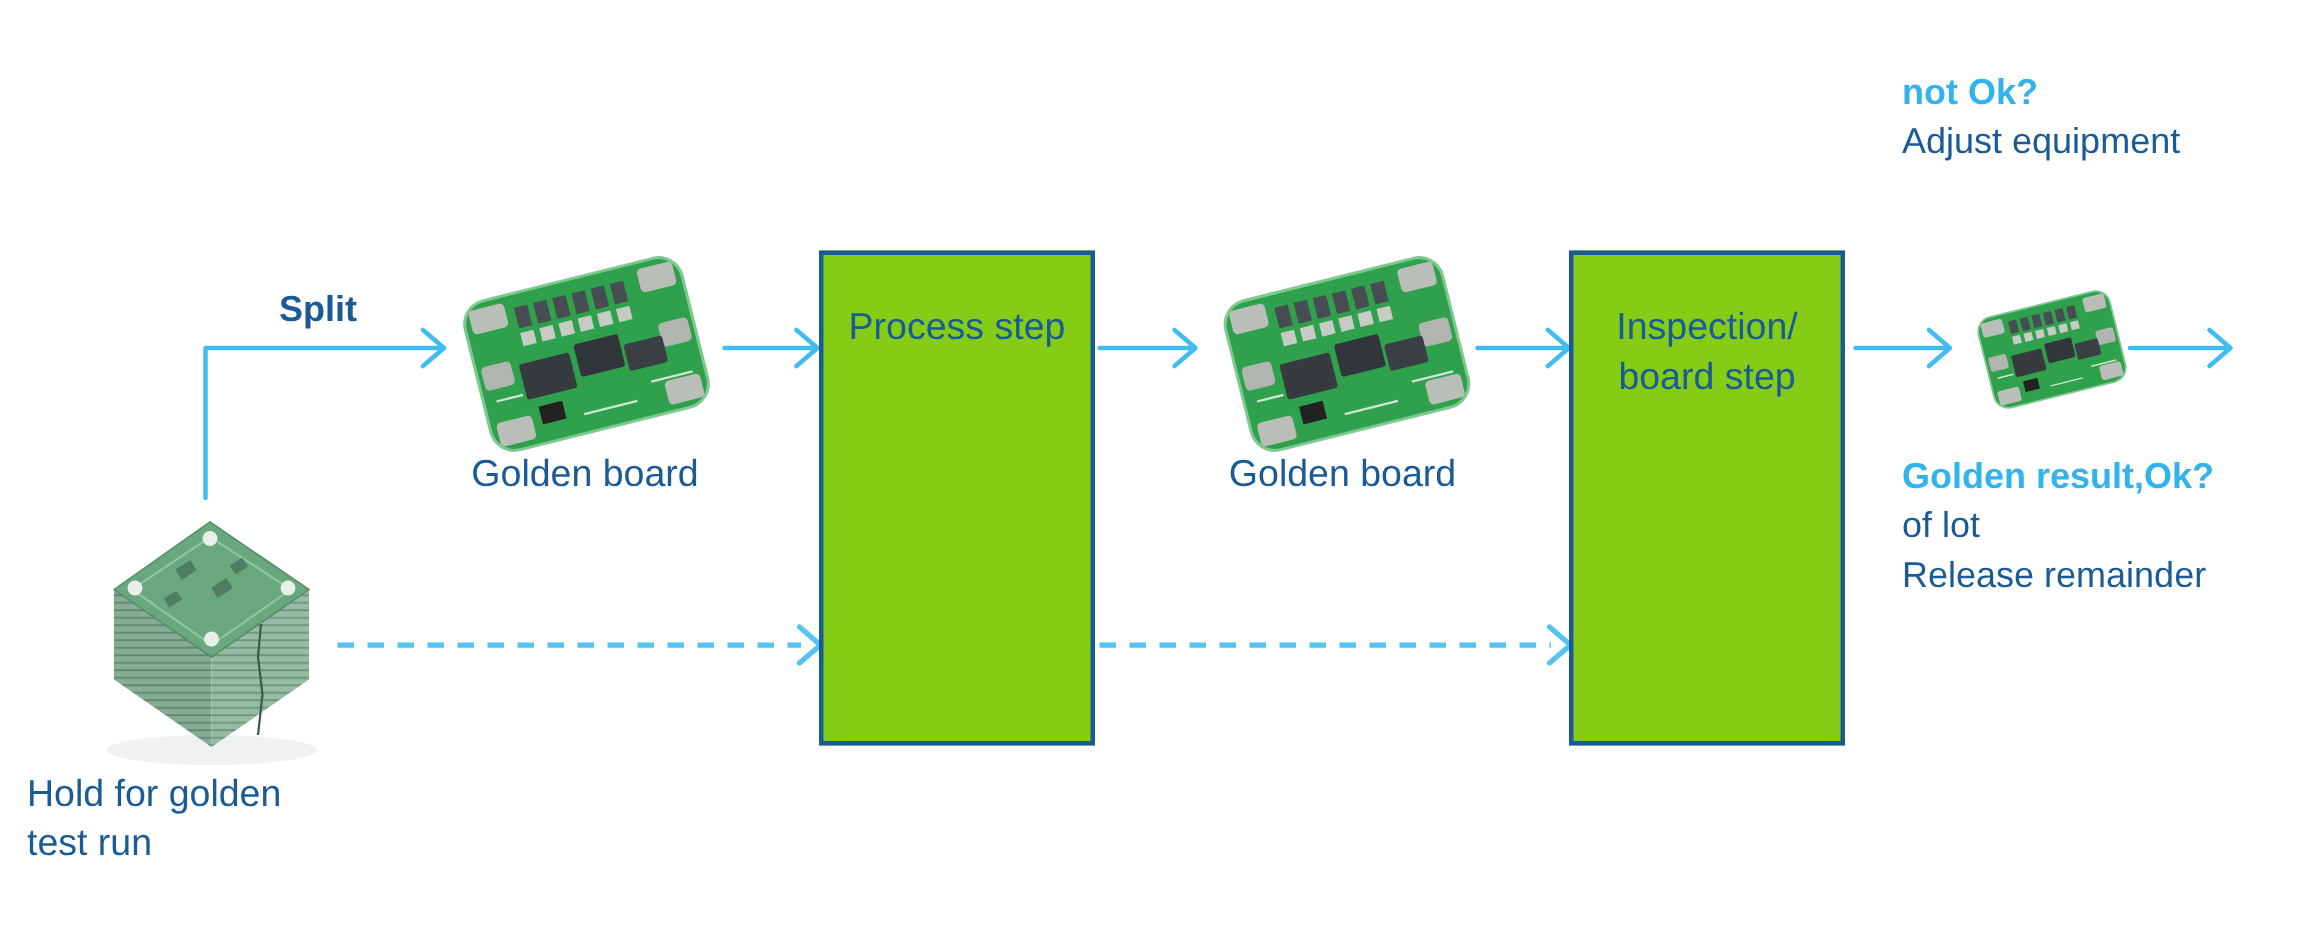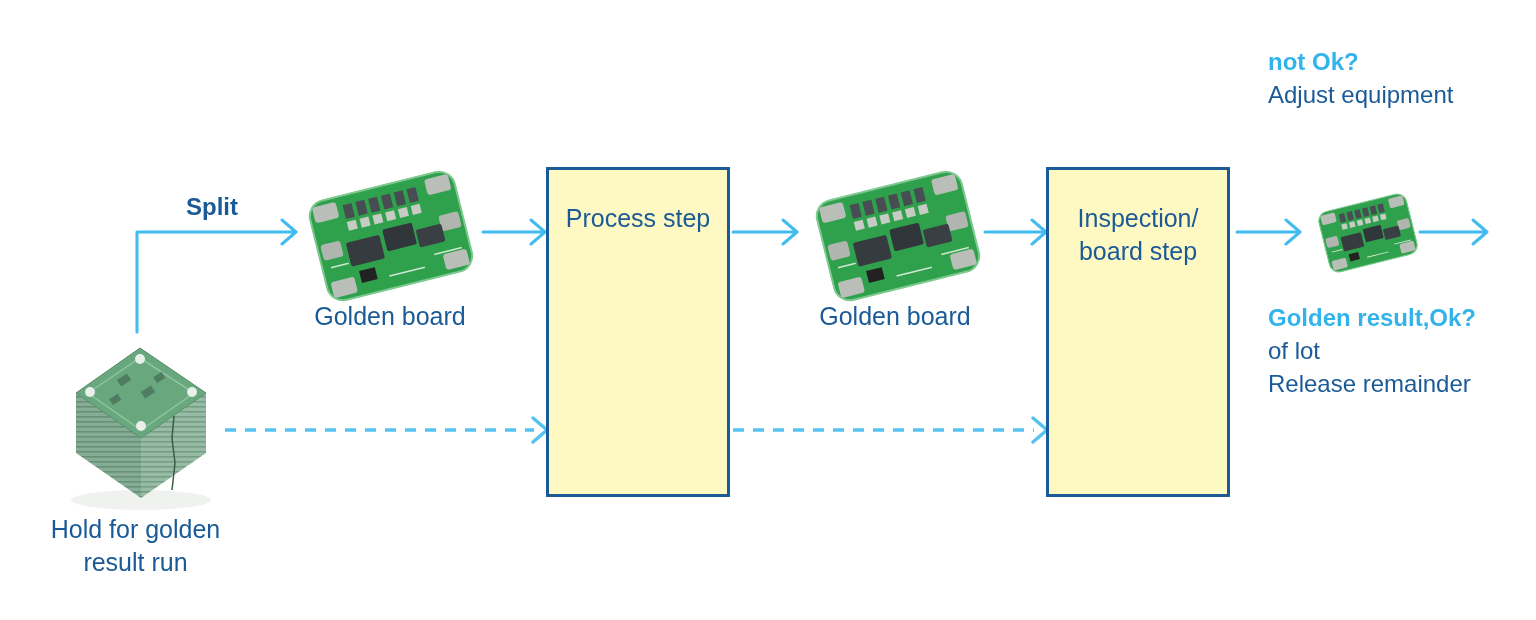--- a/index.html
+++ b/index.html
@@ -28,35 +28,35 @@
   .dash-line {
     fill: none; stroke: var(--dash-cyan); stroke-width: 3.5;
     stroke-linecap: butt; stroke-dasharray: 11 9;
   }
   .dash-head {
     fill: none; stroke: var(--dash-cyan); stroke-width: 3.5;
     stroke-linecap: round; stroke-linejoin: round;
   }
   .step-box {
     position: absolute; width: 184px; height: 330px;
-    border: 3px solid var(--dark-blue); background: #fef9c3;
+    border: 3px solid var(--dark-blue); background: #84cc16;
     z-index: 2;
     color: var(--dark-blue); font-size: 25px; line-height: 33px;
     text-align: center; padding-top: 32px;
   }
   .box-process { left: 546px; top: 167px; }
   .box-inspection { left: 1046px; top: 167px; }
   .diagram-label {
     position: absolute; color: var(--dark-blue);
     font-size: 25px; line-height: 33px; z-index: 3;
   }
   .split-label { left: 186px; top: 190px; font-size: 24px; font-weight: bold; }
   .gb-label-1 { left: 300px; top: 300px; width: 180px; text-align: center; }
   .gb-label-2 { left: 805px; top: 300px; width: 180px; text-align: center; }
-  .hold-label { left: 18px; top: 513px; width: 235px; text-align: center; }
+  .hold-label { left: 18px; top: 513px; width: 235px; }
   .note {
     position: absolute; z-index: 3; font-size: 24px; line-height: 33px;
     color: var(--dark-blue); width: 230px;
   }
   .note-not-ok { left: 1268px; top: 45px; }
   .note-ok { left: 1268px; top: 301px; }
   .note .hl { color: var(--cyan-text); font-weight: 700; }
   .pcb {
     position: absolute; z-index: 2; transform: rotate(-14deg);
   }
@@ -161,21 +161,21 @@
 <div class="step-box box-inspection">
   <div>Inspection/</div>
   <div>board step</div>
 </div>
 
 <div class="diagram-label split-label">Split</div>
 <div class="diagram-label gb-label-1">Golden board</div>
 <div class="diagram-label gb-label-2">Golden board</div>
 <div class="diagram-label hold-label">
   <div>Hold for golden</div>
-  <div>result run</div>
+  <div>test run</div>
 </div>
 
 <div class="note note-not-ok">
   <div class="hl">not Ok?</div>
   <div>Adjust equipment</div>
 </div>
 <div class="note note-ok">
   <div class="hl">Golden result,Ok?</div>
   <div>of lot</div>
   <div>Release remainder</div>

